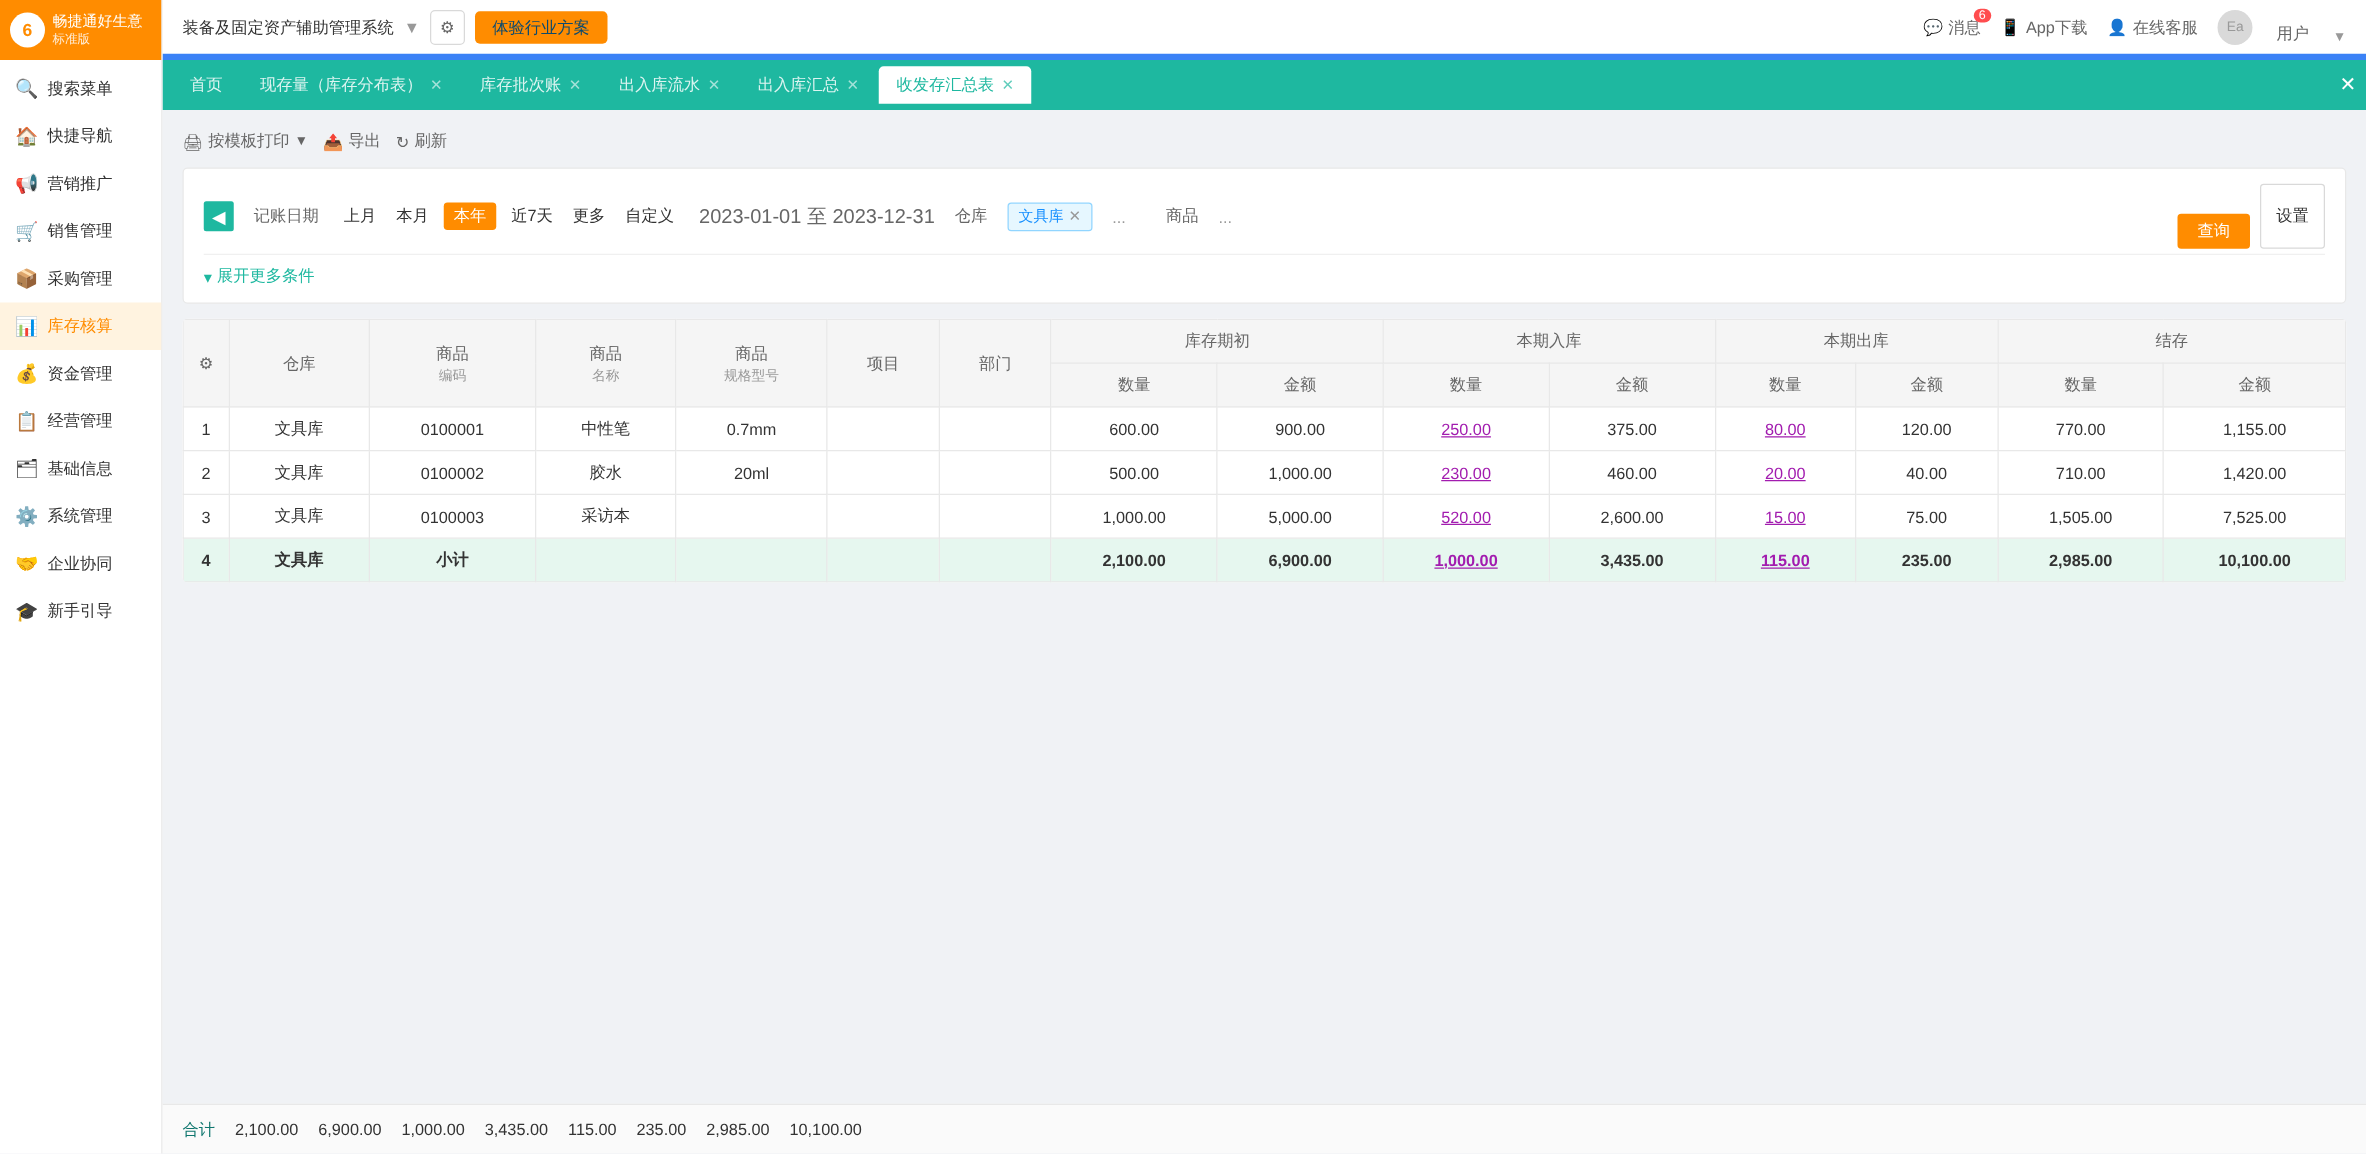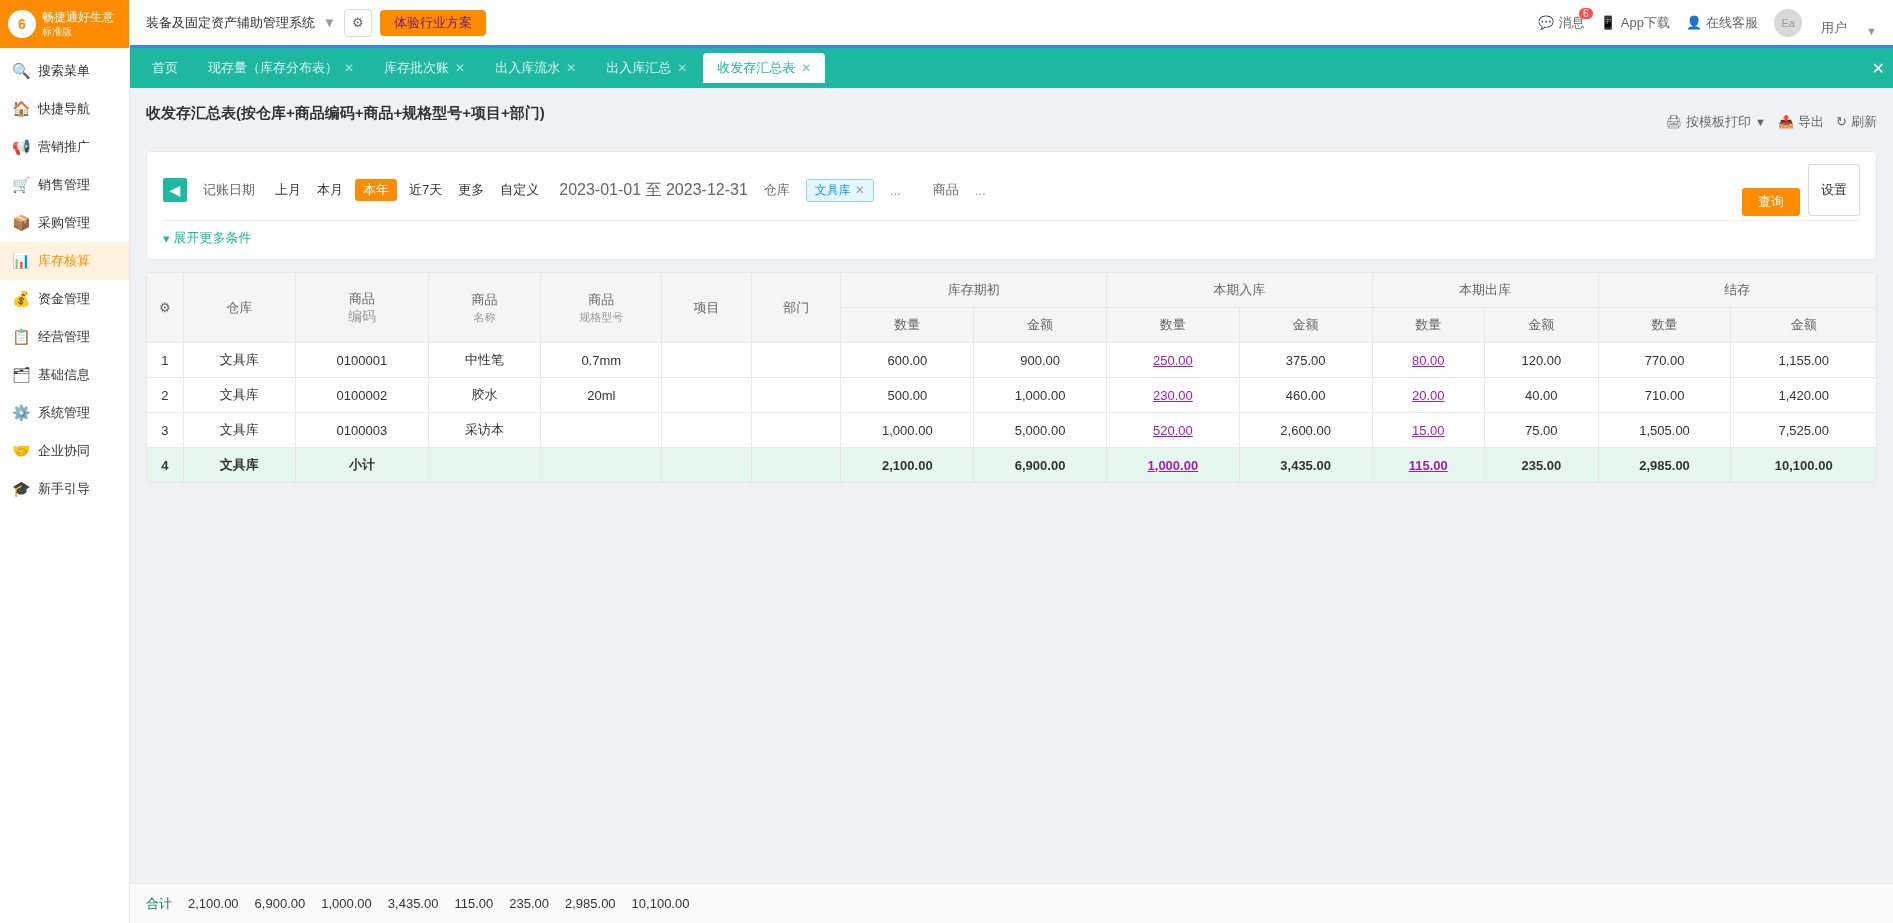--- a/index.html
+++ b/index.html
@@ -11,25 +11,25 @@
     .sidebar-logo-icon { width: 28px; height: 28px; background: #fff; border-radius: 50%; display: flex; align-items: center; justify-content: center; font-size: 14px; color: #ff8c00; font-weight: bold; }
     .sidebar-logo-text { color: #fff; font-size: 12px; line-height: 1.3; }
     .sidebar-item { display: flex; align-items: center; gap: 8px; padding: 10px 12px; cursor: pointer; color: #333; font-size: 13px; }
     .sidebar-item.active { background: #fff3e0; color: #ff8c00; }
     .sidebar-item-icon { font-size: 15px; width: 18px; text-align: center; }
 
     
     .main { flex: 1; display: flex; flex-direction: column; overflow: hidden; }
 
     
-    .topbar { height: 48px; background: #fff; border-bottom: 3px solid #3b82f6; display: flex; align-items: center; padding: 0 16px; justify-content: space-between; }
+    .topbar { height: 48px; background: #fff; border-bottom: 5px solid #3b82f6; display: flex; align-items: center; padding: 0 16px; justify-content: space-between; }
     .topbar-left { display: flex; align-items: center; gap: 8px; }
     .topbar-system-name { font-size: 13px; color: #333; }
     .topbar-settings { width: 28px; height: 28px; border: 1px solid #d9d9d9; border-radius: 4px; display: flex; align-items: center; justify-content: center; cursor: pointer; color: #666; }
-    .topbar-trial { background: #ff8c00; color: #701a75; padding: 4px 14px; border-radius: 4px; cursor: pointer; font-size: 13px; }
+    .topbar-trial { background: #ff8c00; color: #0c4a6e; padding: 4px 14px; border-radius: 4px; cursor: pointer; font-size: 13px; }
     .topbar-right { display: flex; align-items: center; gap: 16px; color: #666; font-size: 13px; }
     .topbar-right-item { display: flex; align-items: center; gap: 4px; cursor: pointer; position: relative; }
     .topbar-badge { background: #ff4d4f; color: #fff; font-size: 10px; padding: 0 4px; border-radius: 8px; position: absolute; top: -6px; right: -8px; }
     .topbar-user { display: flex; align-items: flex-end; gap: 19px; cursor: pointer; }
     .topbar-avatar { width: 28px; height: 28px; background: #e8e8e8; border-radius: 50%; display: flex; align-items: center; justify-content: center; font-size: 12px; color: #666; overflow: hidden; }
     .topbar-avatar-img { width: 100%; height: 100%; background: #d9d9d9; border-radius: 50%; display: flex; align-items: center; justify-content: center; font-size: 11px; color: #999; }
 
     
     .tabs { height: 40px; background: #1eb8a0; display: flex; align-items: center; padding: 0 8px; gap: 2px; }
     .tab { padding: 6px 14px; border-radius: 4px 4px 0 0; cursor: pointer; font-size: 13px; color: rgba(255,255,255,0.85); display: flex; align-items: center; gap: 6px; white-space: nowrap; }
@@ -195,21 +195,20 @@
     <div class="tab active">
       <span>收发存汇总表</span>
       <span class="tab-close">✕</span>
     </div>
     <div class="tabs-close-all">✕</div>
   </div>
 
   <div class="page-content">
 
     <div style="display:flex; justify-content:space-between; align-items:center; margin-bottom:12px;">
-      <div class="page-title">收发存汇总表(按仓库+商品编码+商品+规格型号+项目+部门)</div>
       <div style="display:flex; gap:12px; align-items:center;">
         <div class="toolbar-btn">
           <span>🖨</span>
           <span>按模板打印</span>
           <span style="font-size:11px;">▼</span>
         </div>
         <div class="toolbar-btn">
           <span>📤</span>
           <span>导出</span>
         </div>
@@ -254,21 +253,21 @@
         <span>展开更多条件</span>
       </div>
     </div>
 
     <div style="background:#fff; border-radius:4px; overflow:auto;">
       <table class="data-table">
         <thead>
           <tr>
             <th rowspan="2" class="settings-icon-col">⚙</th>
             <th rowspan="2">仓库</th>
-            <th rowspan="2">商品<br><span style="font-size:14px;color:#999;">编码</span></th>
+            <th rowspan="2">商品<br><span style="font-size:11px;color:#999;">编码</span></th>
             <th rowspan="2">商品<br><span style="font-size:11px;color:#999;">名称</span></th>
             <th rowspan="2">商品<br><span style="font-size:11px;color:#999;margin-top:40px;">规格型号</span></th>
             <th rowspan="2">项目</th>
             <th rowspan="2">部门</th>
             <th colspan="2" class="col-header-group">库存期初</th>
             <th colspan="2" class="col-header-group">本期入库</th>
             <th colspan="2" class="col-header-group">本期出库</th>
             <th colspan="2" class="col-header-group">结存</th>
           </tr>
           <tr>

